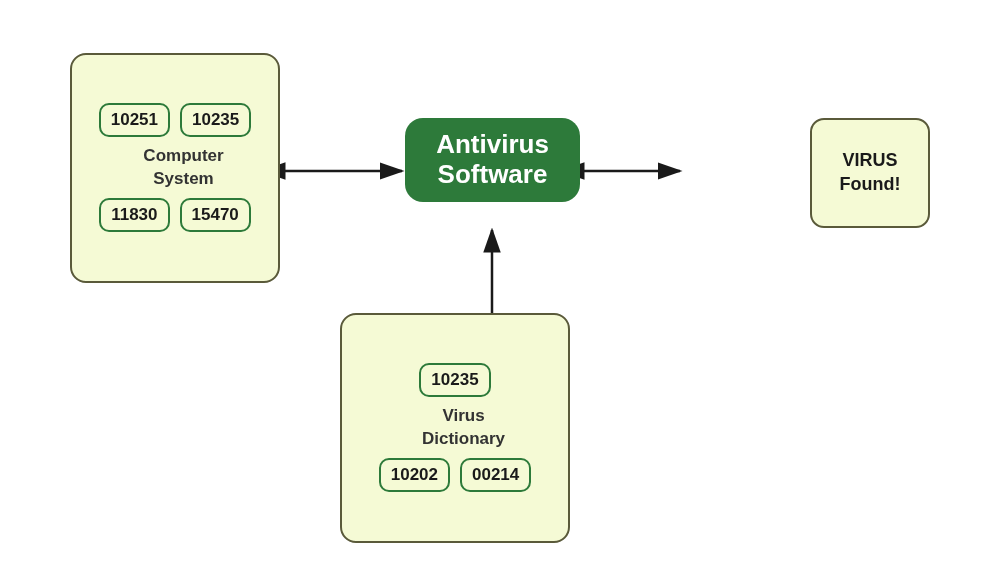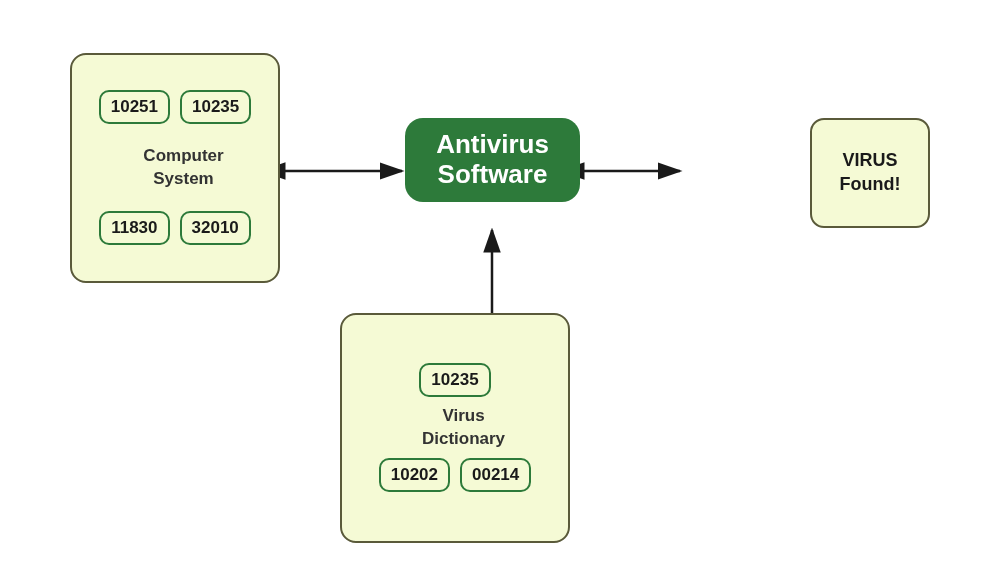--- a/index.html
+++ b/index.html
@@ -28,21 +28,21 @@
       left: 20px;
       width: 210px;
       height: 230px;
       background: #f5fad5;
       border: 2.5px solid #5a5a3a;
       border-radius: 16px;
       display: flex;
       flex-direction: column;
       align-items: center;
       justify-content: center;
-      gap: 21px;
+      gap: 8px;
       padding: 14px;
     }
 
     .box-antivirus {
       position: absolute;
       top: 95px;
       left: 355px;
       width: 175px;
       height: 84px;
       background: #2d7a3a;
@@ -161,21 +161,21 @@
   </svg>
 
   <div class="box-computer">
     <div class="chips-row">
       <div class="chip">10251</div>
       <div class="chip">10235</div>
     </div>
     <div class="box-label">Computer<br>System</div>
     <div class="chips-row">
       <div class="chip">11830</div>
-      <div class="chip">32010</div>
+      <div class="chip">15470</div>
     </div>
   </div>
 
   <div class="box-antivirus">
     <div class="box-antivirus-label">Antivirus<br>Software</div>
   </div>
 
   <div class="box-virus-found">
     <div class="virus-found-label">VIRUS<br>Found!</div>
   </div>

